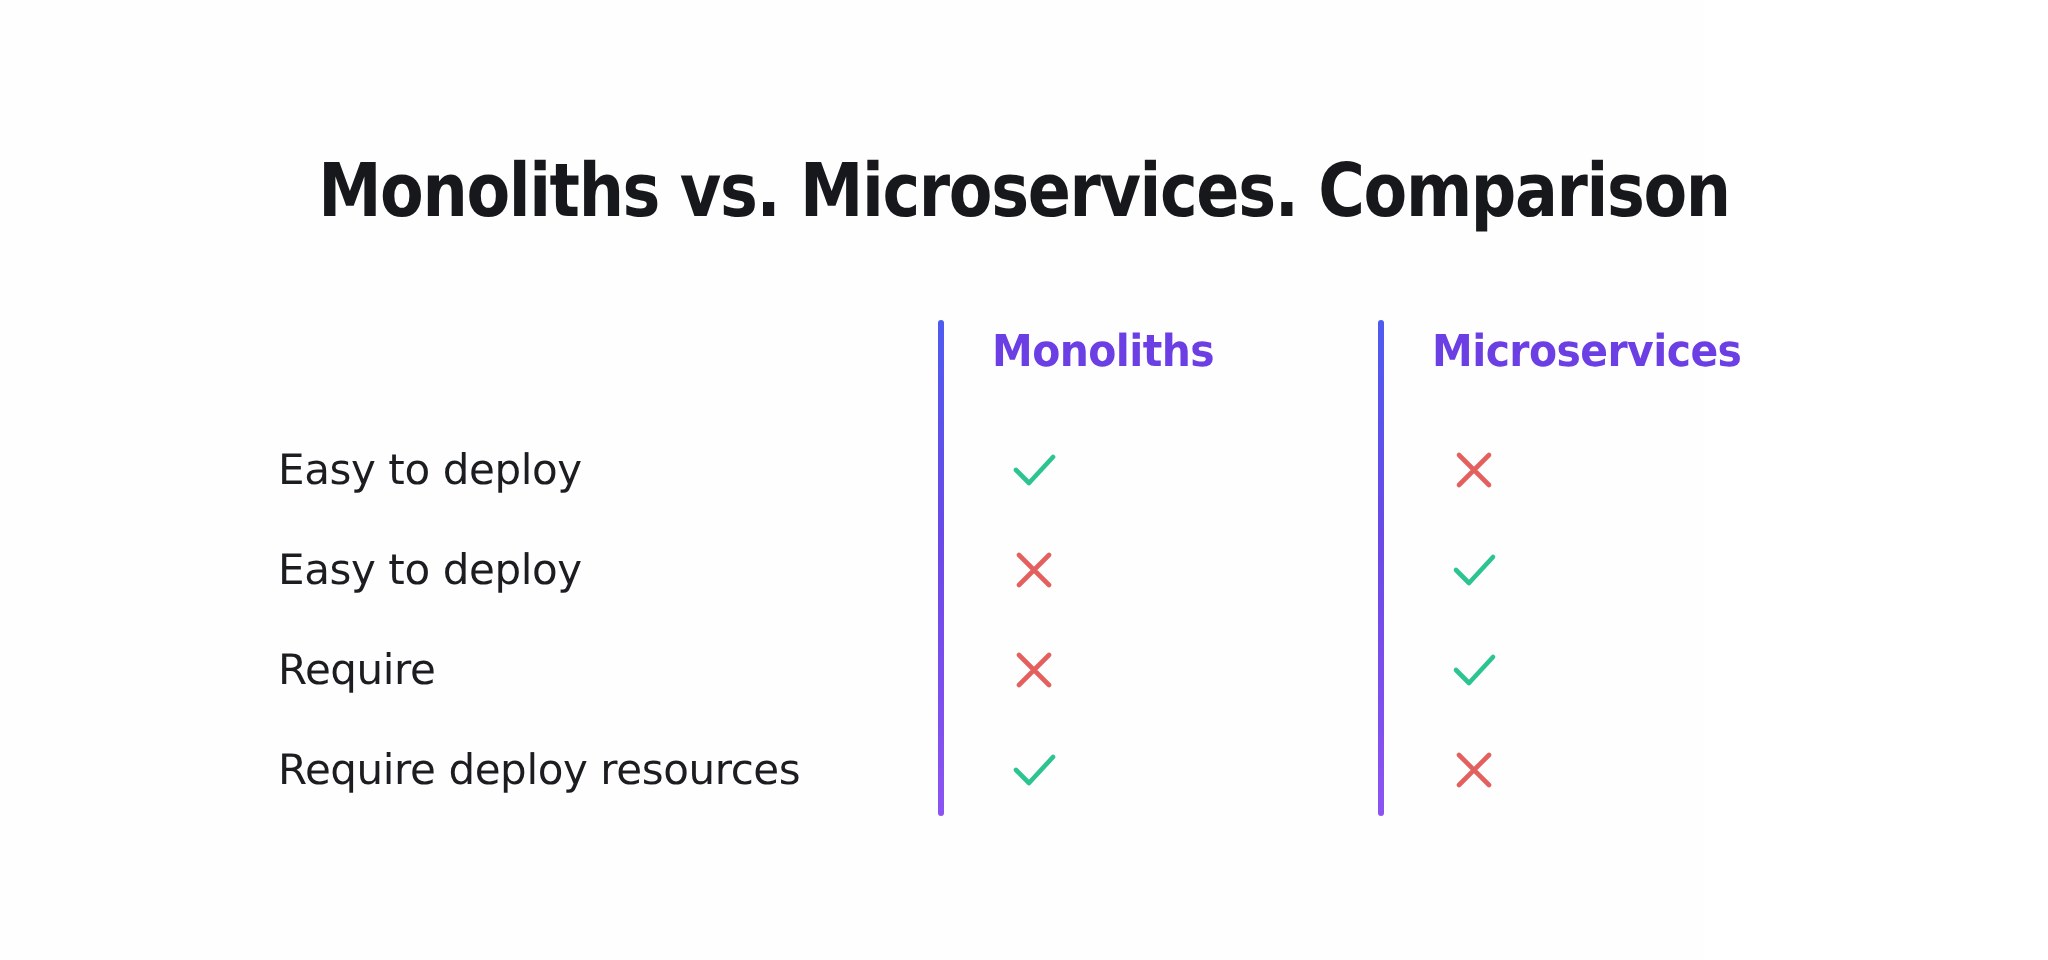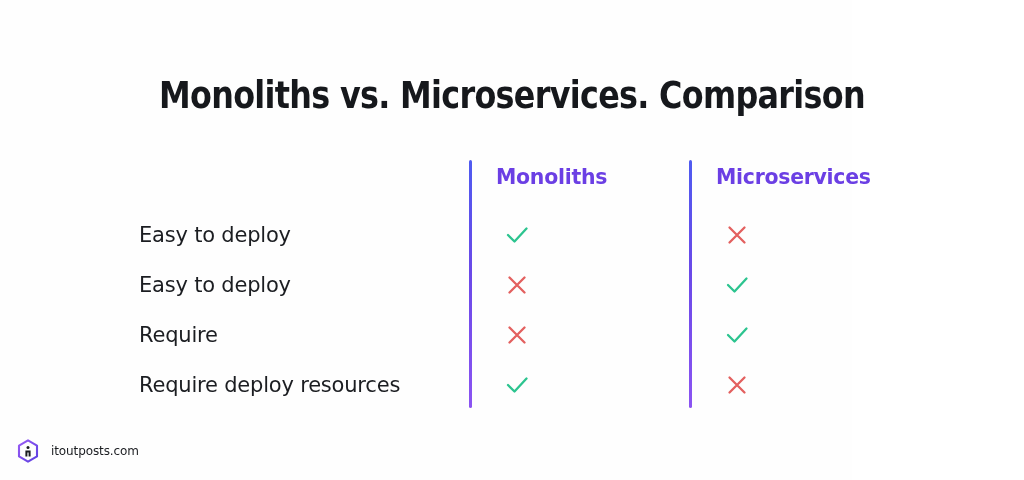--- a/index.html
+++ b/index.html
@@ -206,28 +206,14 @@
         <div class="mark m2">
           <svg width="30" height="30" viewBox="0 0 30 30">
             <path d="M7.5 7.5 L22.5 22.5 M22.5 7.5 L7.5 22.5" fill="none" stroke="#e3605f" stroke-width="2.3" stroke-linecap="round"></path>
           </svg>
         </div>
       </div>
 
     </div>
   </div>
 
-  <div class="footer">
-    <svg class="logo-mark" viewBox="0 0 24 24">
-      <defs>
-        <linearGradient id="hexgrad" x1="0" y1="0" x2="1" y2="1">
-          <stop offset="0%" stop-color="#9a5bf5"></stop>
-          <stop offset="100%" stop-color="#5b3fe0"></stop>
-        </linearGradient>
-      </defs>
-      <path d="M12 1.4 L21 6.6 L21 17.4 L12 22.6 L3 17.4 L3 6.6 Z" fill="none" stroke="url(#hexgrad)" stroke-width="2.1" stroke-linejoin="round"></path>
-      <circle cx="12" cy="8.4" r="1.5" fill="#1b1d21"></circle>
-      <path d="M9.4 11.6 L14.6 11.6 L14.6 17.4 L12.6 17.4 L12.6 13.6 L11.4 13.6 L11.4 17.4 L9.4 17.4 Z" fill="#1b1d21"></path>
-    </svg>
-    <span class="footer-text">itoutposts.com</span>
-  </div>
 
 </div>
 
 </body></html>

